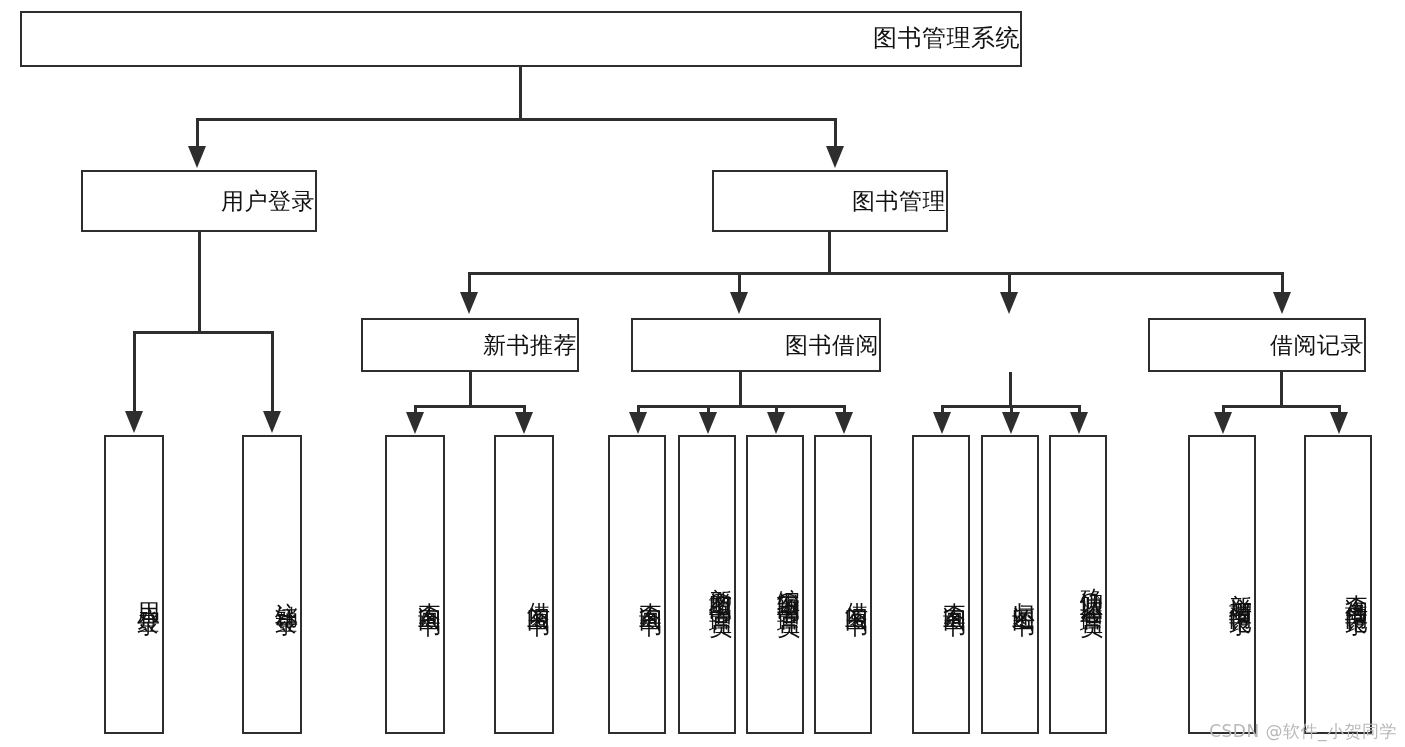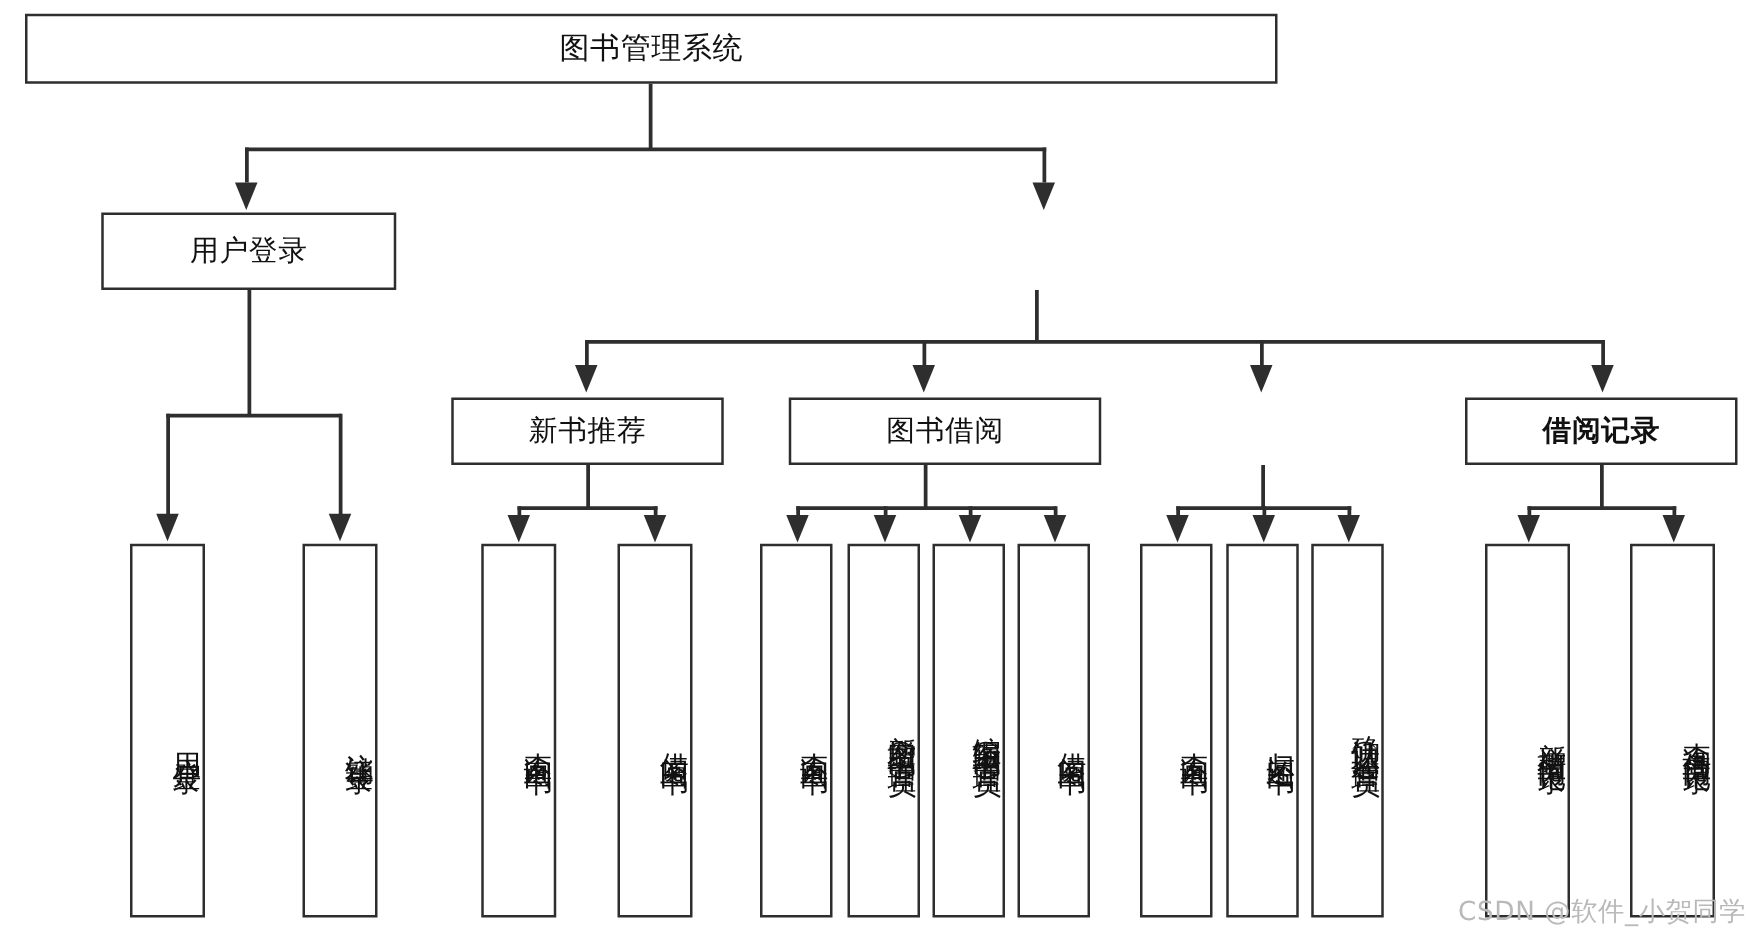--- a/index.html
+++ b/index.html
@@ -18,21 +18,21 @@
     position: absolute;
     left: 0; top: 0;
     width: 1405px; height: 747px;
   }
   .node {
     position: absolute;
     border: 2.5px solid #2e2e2e;
     background: #ffffff;
     display: flex;
     align-items: center;
-    justify-content: center;
+    justify-content: flex-end;
     line-height: 1.15;
     color: #111111;
   }
   .node.horiz {
     font-size: 23px;
     letter-spacing: 0.5px;
   }
   .node.vert {
     writing-mode: vertical-rl;
     text-orientation: upright;
@@ -62,21 +62,21 @@
     position: absolute;
     width: 0; height: 0;
     border-left: 9px solid transparent;
     border-right: 9px solid transparent;
     border-top: 22px solid #2e2e2e;
   }
   #watermark {
     position: absolute;
     right: 8px;
     bottom: 4px;
-    font-size: 21px;
+    font-size: 17px;
     color: #b9b9b9;
     letter-spacing: 0.5px;
     white-space: nowrap;
   }
 </style>
 </head>
 <body>
 
 <div id="diagram">
 
@@ -88,20 +88,23 @@
   <div class="conn h" style="left:196px; top:118px; width:641px;"></div>
   <div class="conn v" style="left:196px; top:118px; height:28px;"></div>
   <div class="conn v" style="left:834px; top:118px; height:28px;"></div>
   <div class="arrow" style="left:188px; top:146px;"></div>
   <div class="arrow" style="left:826px; top:146px;"></div>
 
   <div class="node horiz" style="left:81px; top:170px; width:236px; height:62px;">
     <span>用户登录</span>
   </div>
 
+  <div class="node horiz" style="left:712px; top:170px; width:236px; height:62px;">
+    <span>图书管理</span>
+  </div>
 
   <div class="conn v" style="left:198px; top:232px; height:101px;"></div>
   <div class="conn h" style="left:133px; top:331px; width:140px;"></div>
   <div class="conn v" style="left:133px; top:331px; height:82px;"></div>
   <div class="conn v" style="left:271px; top:331px; height:82px;"></div>
   <div class="arrow" style="left:125px; top:411px;"></div>
   <div class="arrow" style="left:263px; top:411px;"></div>
 
   <div class="conn v" style="left:828px; top:232px; height:42px;"></div>
   <div class="conn h" style="left:468px; top:272px; width:816px;"></div>
@@ -113,21 +116,21 @@
   <div class="arrow" style="left:730px; top:292px;"></div>
   <div class="arrow" style="left:1000px; top:292px;"></div>
   <div class="arrow" style="left:1273px; top:292px;"></div>
 
   <div class="node horiz" style="left:361px; top:318px; width:218px; height:54px;">
     <span>新书推荐</span>
   </div>
   <div class="node horiz" style="left:631px; top:318px; width:250px; height:54px;">
     <span>图书借阅</span>
   </div>
-  <div class="node horiz" style="left:1172px; top:318px; width:218px; height:54px;font-weight:bold;">
+  <div class="node horiz" style="left:1148px; top:318px; width:218px; height:54px;">
     <span>借阅记录</span>
   </div>
 
   <div class="conn v" style="left:469px; top:372px; height:35px;"></div>
   <div class="conn h" style="left:414px; top:405px; width:112px;"></div>
   <div class="conn v" style="left:414px; top:405px; height:10px;"></div>
   <div class="conn v" style="left:523px; top:405px; height:10px;"></div>
   <div class="arrow" style="left:406px; top:412px;"></div>
   <div class="arrow" style="left:515px; top:412px;"></div>
 

